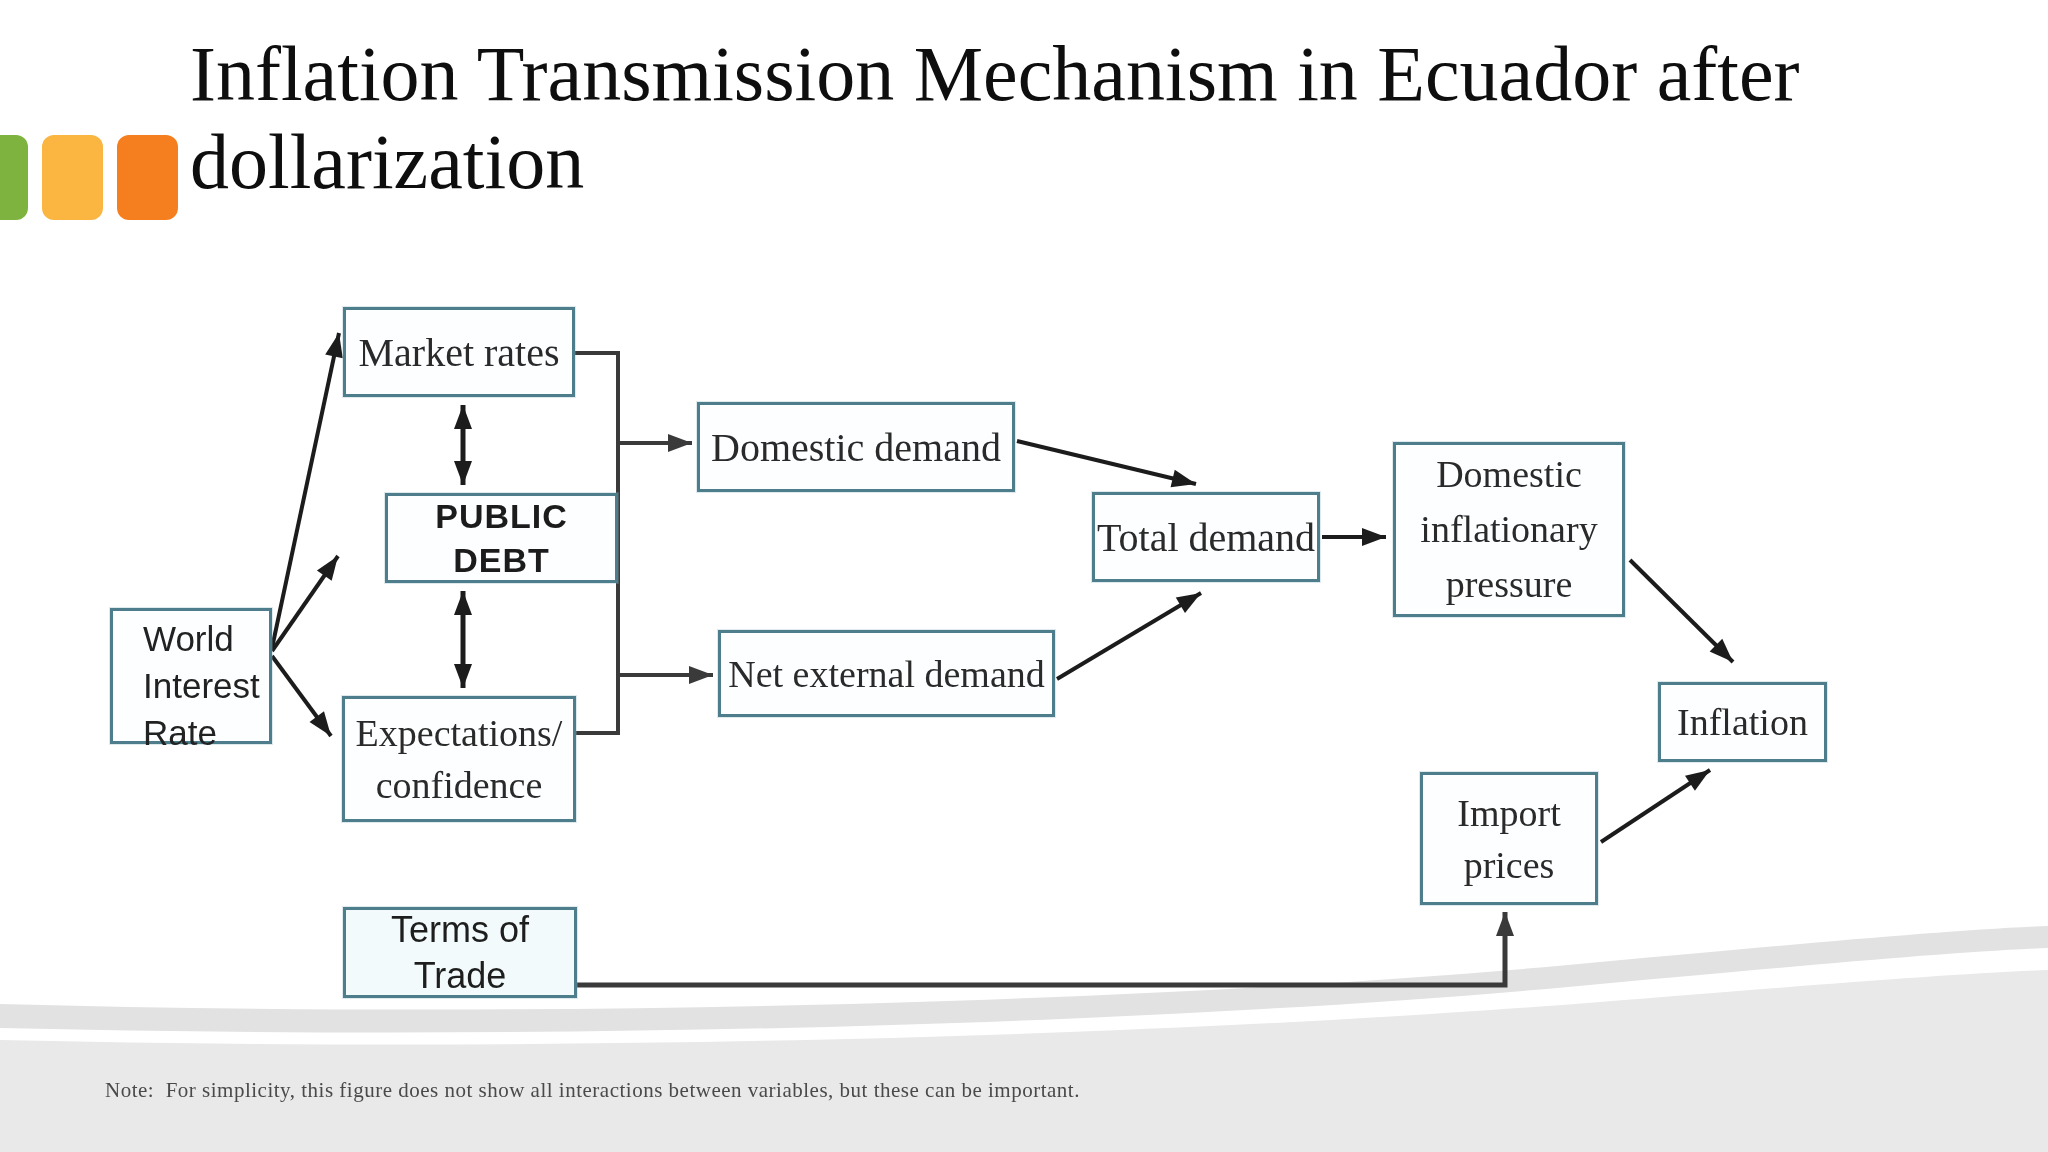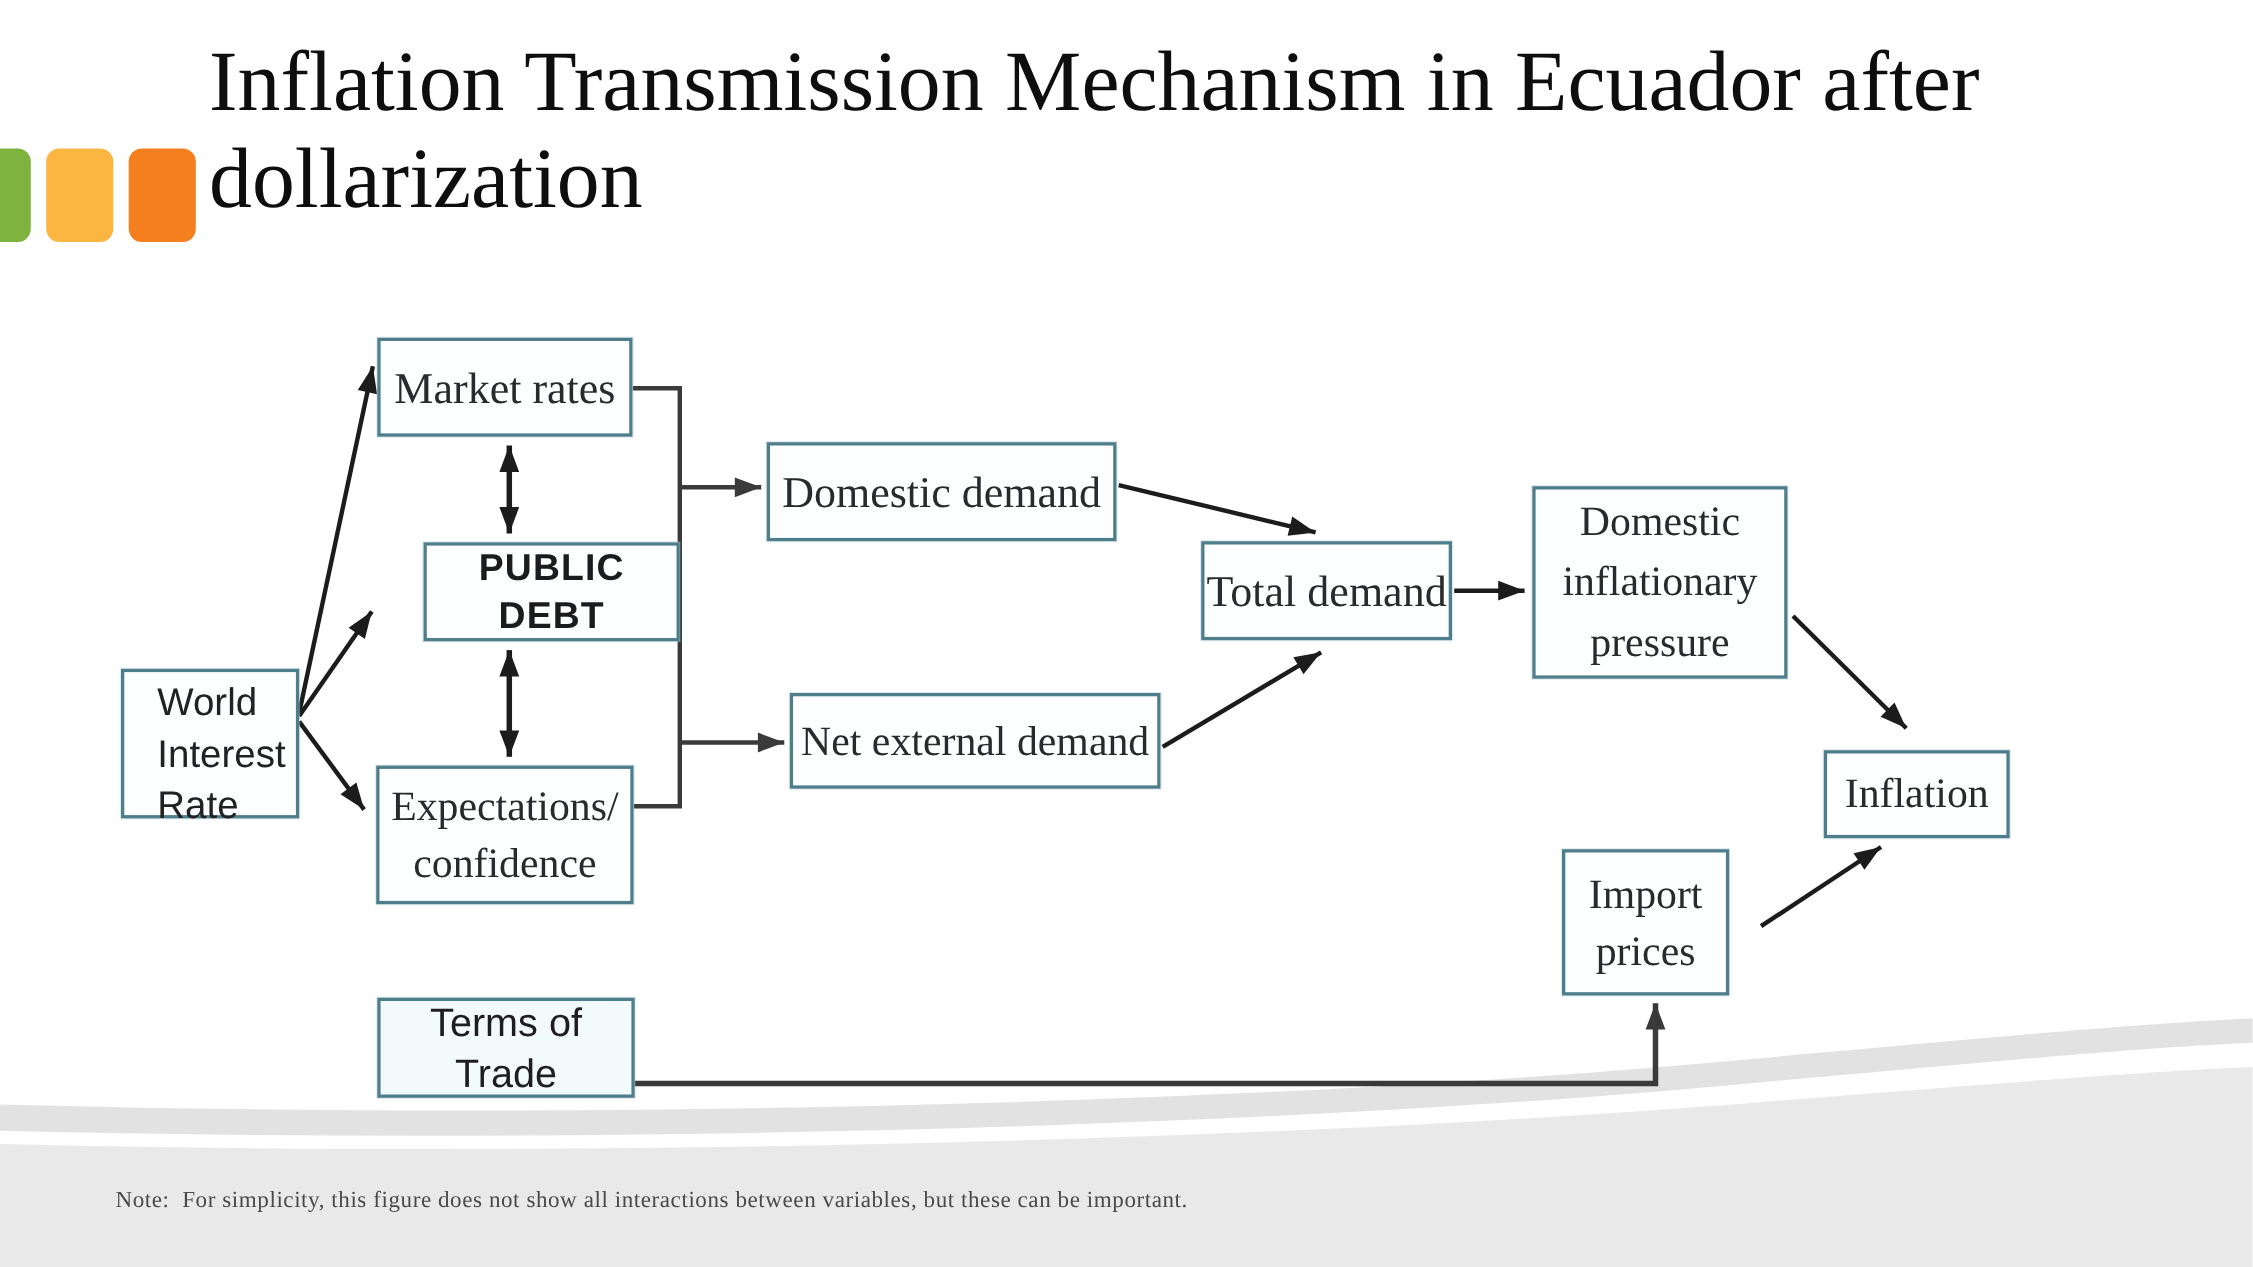--- a/index.html
+++ b/index.html
@@ -40,21 +40,21 @@
     padding:4px 0 0 30px;overflow:visible;color:#222;margin-top:24px;}
   .box--expectations-confidence{left:342px;top:696px;width:234px;height:126px;font-size:38px;line-height:52px;}
   .box--terms-of-trade{left:343px;top:907px;width:234px;height:91px;
     font-family:"Liberation Sans",sans-serif;font-size:36px;line-height:46px;
     background:#f2fafc;color:#1e1e1e;}
   .box--domestic-demand{left:697px;top:402px;width:318px;height:90px;font-size:40px;}
   .box--net-external-demand{left:718px;top:630px;width:337px;height:87px;font-size:38px;}
   .box--total-demand{left:1092px;top:492px;width:228px;height:90px;font-size:40px;}
   .box--domestic-inflationary-pressure{left:1393px;top:442px;width:232px;height:175px;font-size:38px;line-height:55px;}
   .box--inflation{left:1658px;top:682px;width:169px;height:80px;font-size:38px;}
-  .box--import-prices{left:1420px;top:772px;width:152px;height:133px;font-size:38px;line-height:52px;}
+  .box--import-prices{left:1420px;top:772px;width:178px;height:133px;font-size:38px;line-height:52px;}
   
   .connectors{position:absolute;left:0;top:0;width:2048px;height:1152px;pointer-events:none;}
   .arrow{stroke:var(--arrow,#1c1c1c);stroke-width:4;fill:none;}
   .arrow-thick{stroke:var(--arrow,#1c1c1c);stroke-width:5;fill:none;}
   .conn{stroke:var(--connector,#3a3a3a);stroke-width:4;fill:none;}
   .conn-thick{stroke:var(--connector,#3a3a3a);stroke-width:5;fill:none;}
   
   .note{
     position:absolute;left:105px;top:1078px;width:1500px;
     font-family:"Liberation Serif",serif;font-size:21px;color:#4a4a4a;

